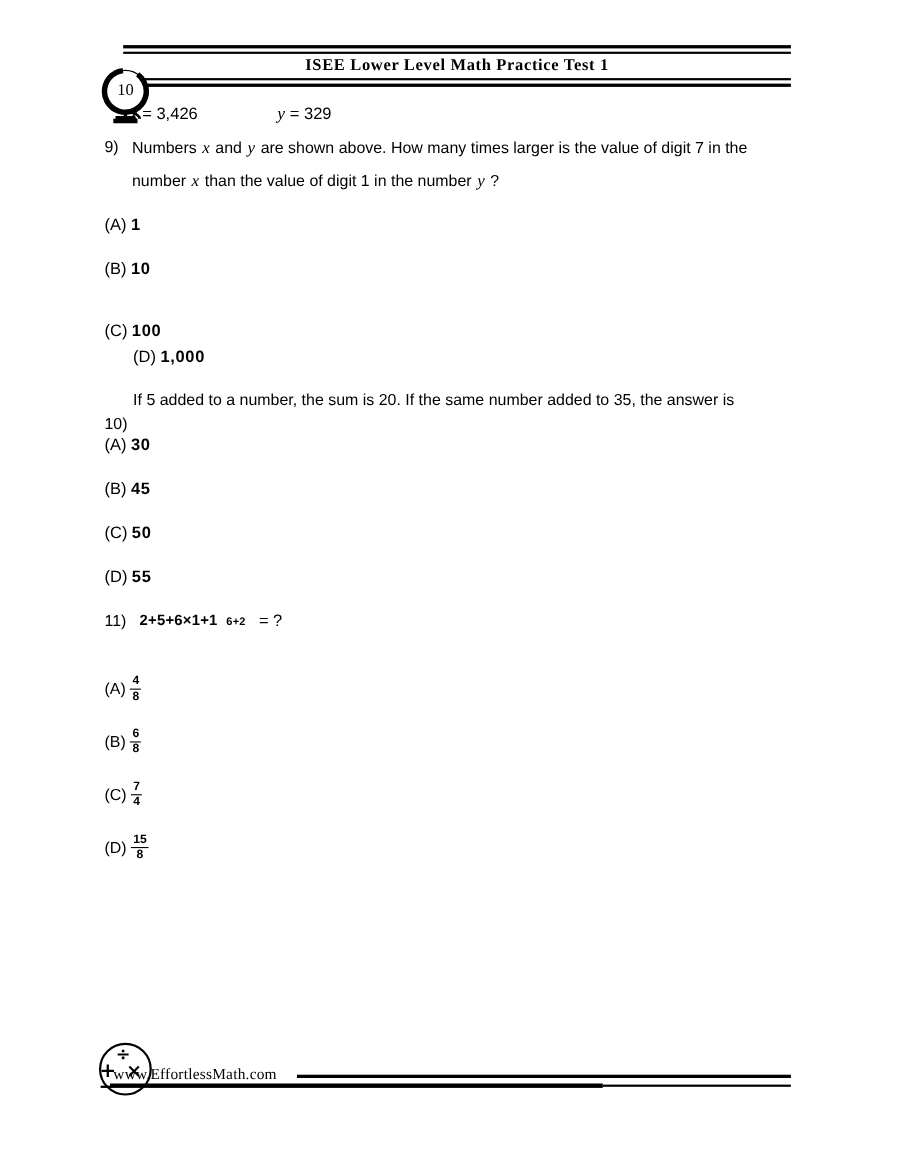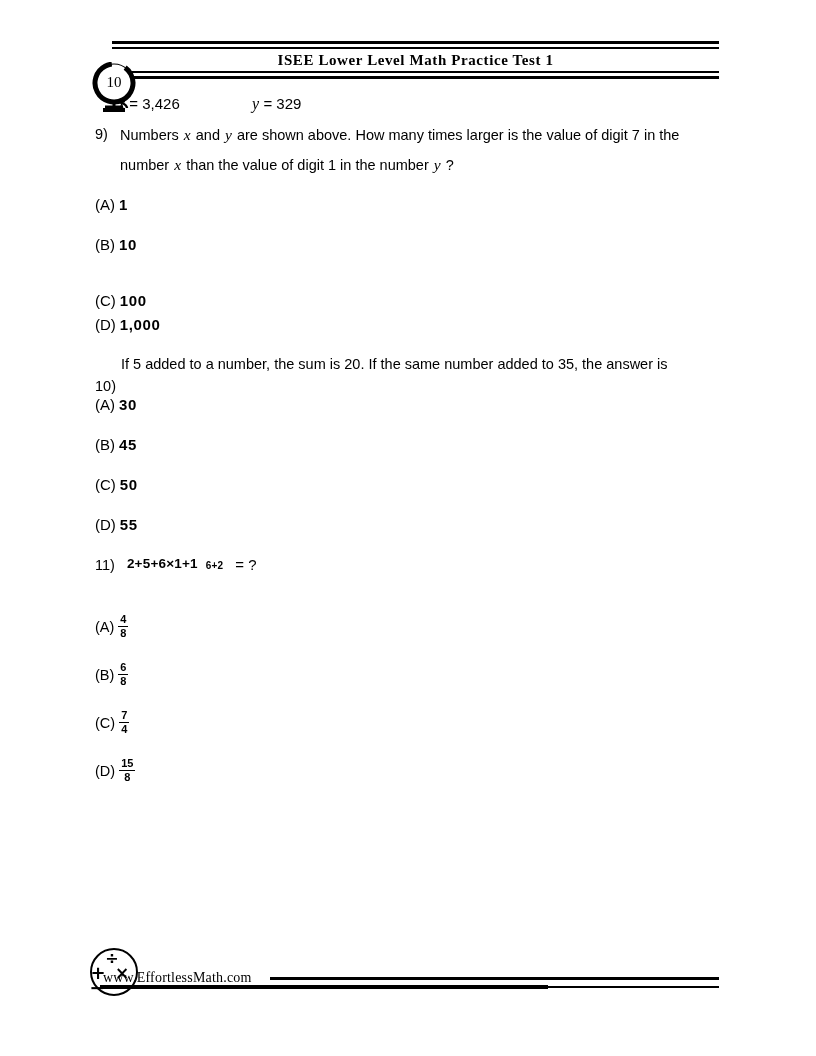--- a/index.html
+++ b/index.html
@@ -324,21 +324,21 @@
 
     <div class="opt" style="top:196px;">
       <span class="lab">(A)</span><span class="val">1</span>
     </div>
     <div class="opt" style="top:236px;">
       <span class="lab">(B)</span><span class="val">10</span>
     </div>
     <div class="opt" style="top:292px;">
       <span class="lab">(C)</span><span class="val">100</span>
     </div>
-    <div class="opt" style="top:316px;">
+    <div class="opt" style="top:316px;margin-left:26px;">
       <span class="lab">(D)</span><span class="val">1,000</span>
     </div>
 
     <div class="qnum" style="left:95px; top:356px;margin-top:22px;">10)</div>
     <div class="qtext" style="left:121px; top:356px;">If 5 added to a number, the sum is 20. If the same number added to 35, the answer is</div>
 
     <div class="opt" style="top:396px;">
       <span class="lab">(A)</span><span class="val">30</span>
     </div>
     <div class="opt" style="top:436px;">

